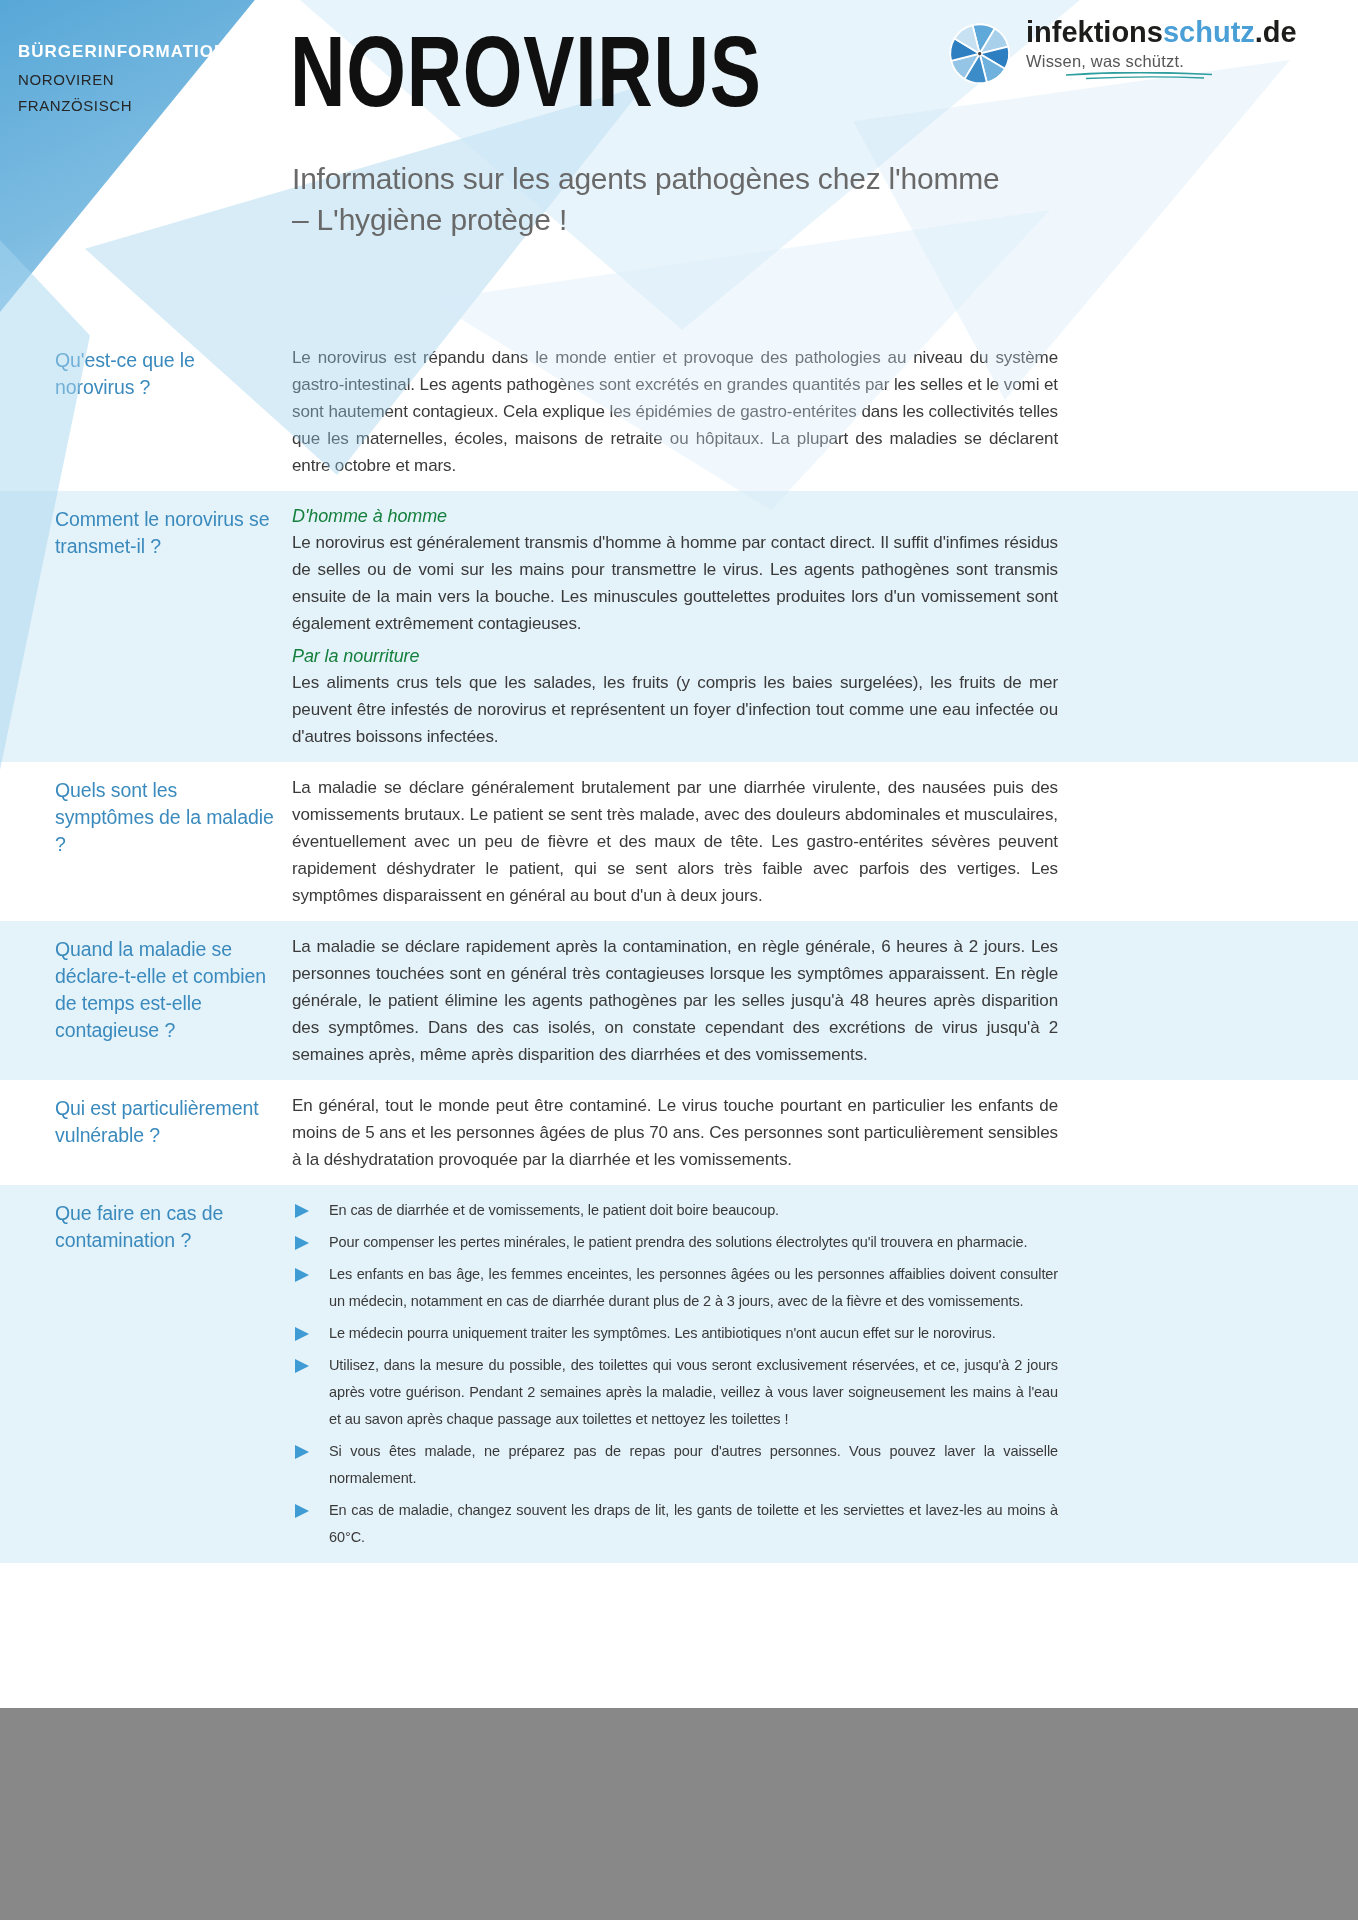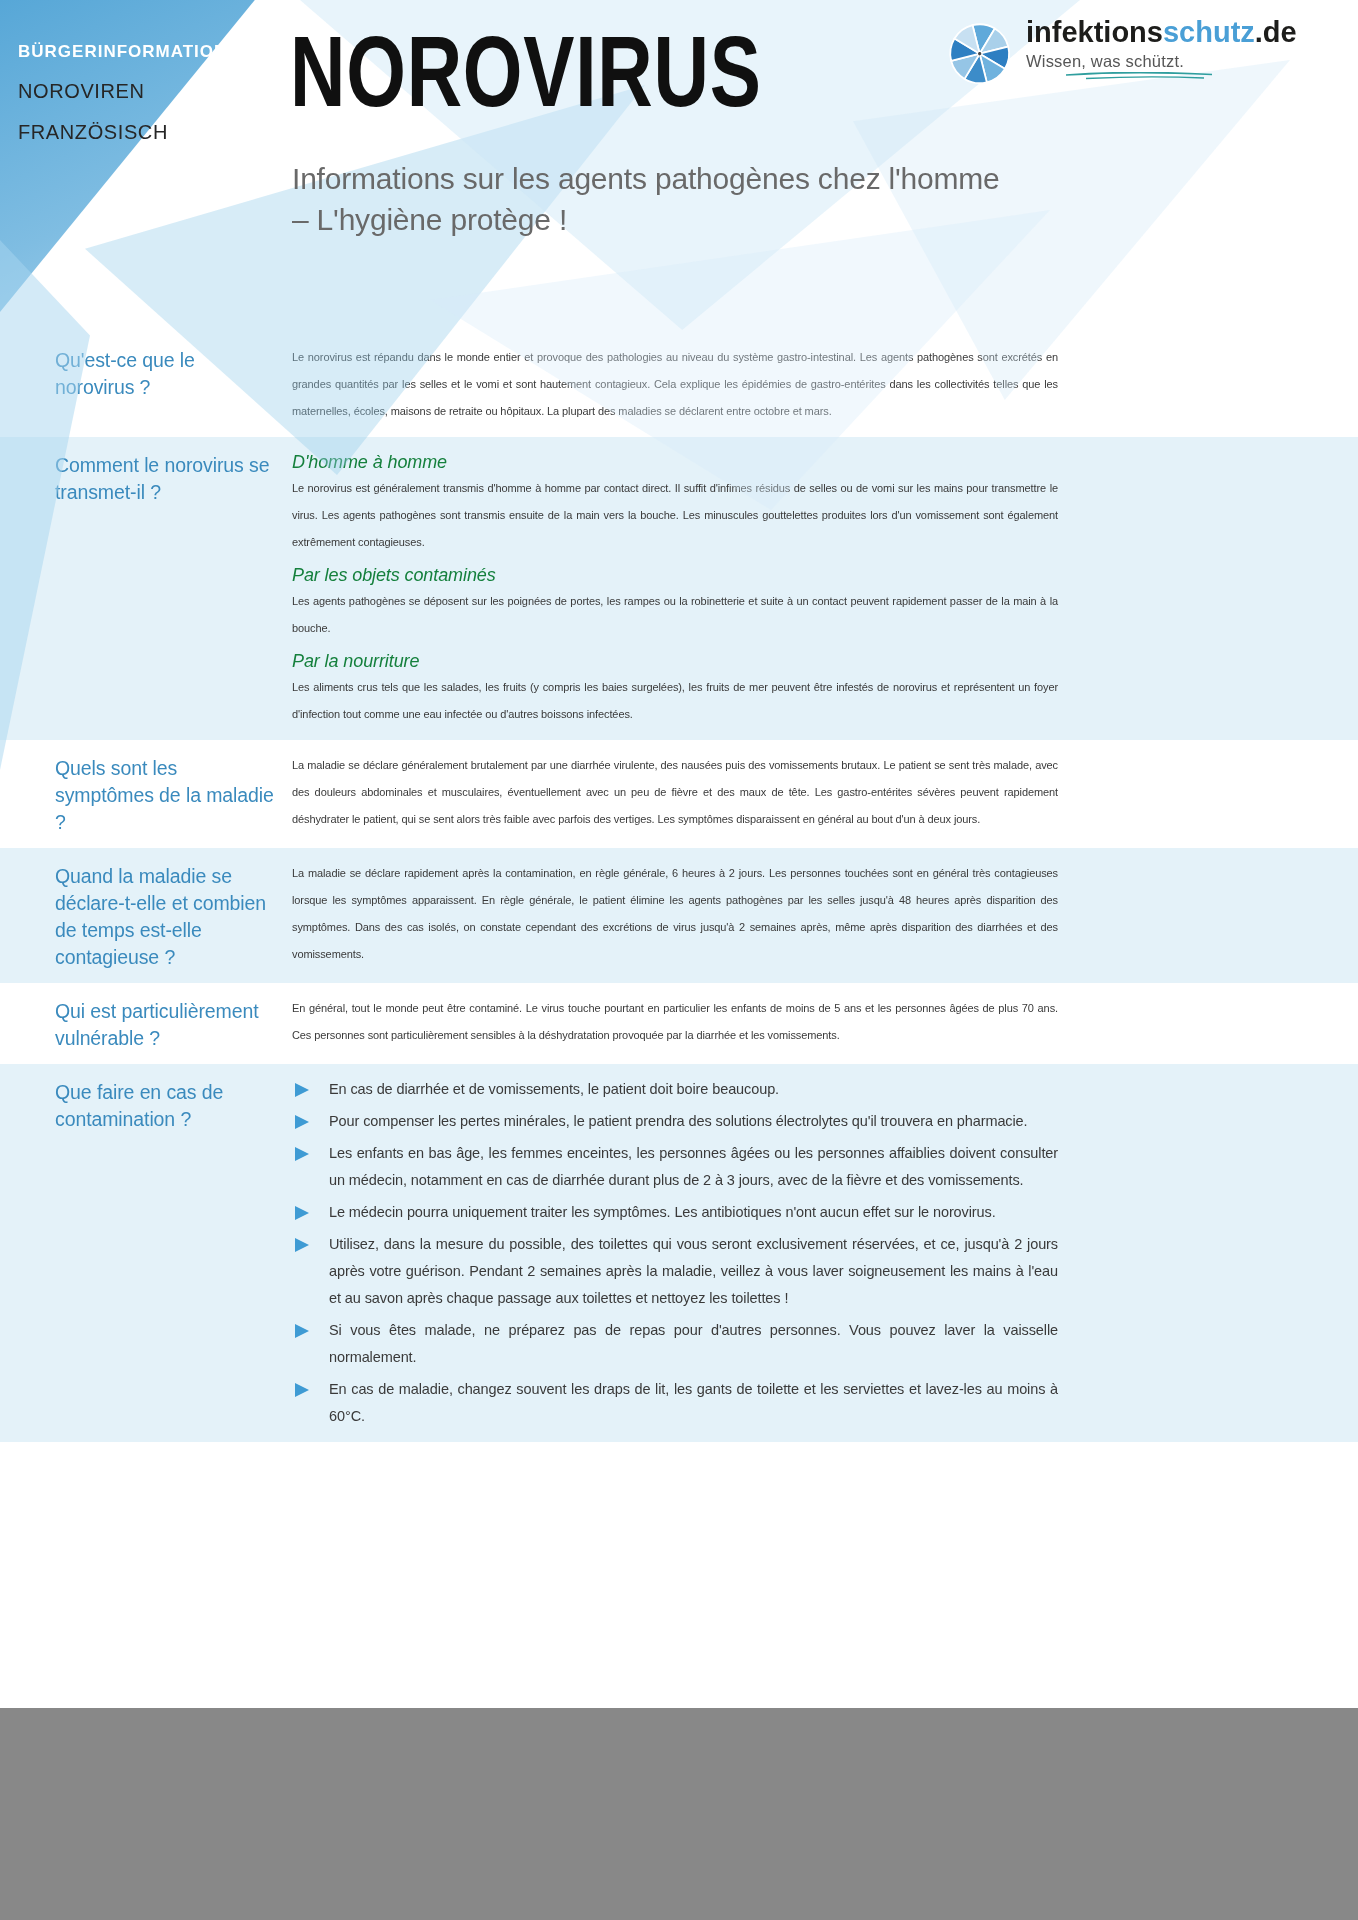--- a/index.html
+++ b/index.html
@@ -28,39 +28,39 @@
     clip-path:polygon(5% 18%,100% 0,38% 100%);}
   .tri-sub-wash{left:430px;top:210px;width:620px;height:300px;
     background:rgba(214,235,248,.35);
     clip-path:polygon(0 30%,100% 0,55% 100%);}
   .strip-bottom{left:0;top:1745px;width:14px;height:175px;
     background:linear-gradient(180deg,#b5d9ef,#539fd3);}
   
   .header{position:relative;height:332px;}
   .langbox{position:absolute;left:18px;top:42px;z-index:2;}
   .langbox .l1{color:#ffffff;font-weight:bold;font-size:17px;letter-spacing:1px;}
-  .langbox .l2,.langbox .l3{color:#262626;font-size:20px;letter-spacing:.6px;margin-top:18px;}
+  .langbox .l2,.langbox .l3{color:#262626;font-size:15px;letter-spacing:.6px;margin-top:9px;}
   .doc-title{position:absolute;left:290px;top:14px;z-index:2;
     font-size:101px;font-weight:bold;color:#101010;letter-spacing:1px;
     transform:scaleX(.76);transform-origin:left top;white-space:nowrap;}
   .subtitle{position:absolute;left:292px;top:158px;z-index:2;
     font-size:30px;line-height:41px;color:#696969;letter-spacing:-.2px;}
   .logo{position:absolute;left:944px;top:16px;z-index:2;display:flex;align-items:flex-start;}
   .logo .umb{width:70px;height:70px;margin-right:12px;transform:rotate(-14deg);}
   .logo .brand{font-size:29px;font-weight:bold;color:#1d1d1b;line-height:32px;white-space:nowrap;}
   .logo .brand .blue{color:#4a9fd6;}
   .logo .tagline{font-size:16.5px;color:#565656;margin-top:4px;letter-spacing:.2px;}
   .logo .squiggle{display:block;margin:1px 0 0 38px;}
   
   .band{display:flex;padding:12px 0;}
   .band.blue{background:#e4f2f9;}
   .qcol{width:292px;flex:none;box-sizing:border-box;padding:3px 18px 0 55px;
     color:#3a8abd;font-size:19.5px;line-height:27px;letter-spacing:-.1px;}
   .acol{width:766px;flex:none;box-sizing:border-box;}
-  .body-p{margin:0;font-size:11px;line-height:27px;text-align:justify;
+  .body-p{margin:0;font-size:17px;line-height:27px;text-align:justify;
     color:#3a3a3a;letter-spacing:-.1px;}
   .subhead{margin:0;padding:0;font-size:18px;line-height:26px;font-style:italic;
     color:#15803d;letter-spacing:-.1px;}
   .subblock{margin-bottom:6px;}
   .subblock:last-child{margin-bottom:0;}
   .bullets{margin:0;padding:0;list-style:none;}
   .bullets li{display:flex;margin-bottom:5px;}
   .bullets li:last-child{margin-bottom:0;}
   .arrow{flex:none;width:0;height:0;margin:7px 20px 0 3px;
     border-left:14px solid #3e9bd4;border-top:7px solid transparent;border-bottom:7px solid transparent;}
@@ -141,24 +141,20 @@
   </section>
 
   <section class="band blue">
     <div class="qcol">Comment le norovirus se transmet-il ?</div>
     <div class="acol">
       <div class="subblock">
         <p class="subhead">D'homme à homme</p>
         <p class="body-p">Le norovirus est généralement transmis d'homme à homme par contact direct. Il suffit d'infimes résidus de selles ou de vomi sur les mains pour transmettre le virus. Les agents pathogènes sont transmis ensuite de la main vers la bouche. Les minuscules gouttelettes produites lors d'un vomissement sont également extrêmement contagieuses.</p>
       </div>
       <div class="subblock">
-        <p class="subhead">Par les objets contaminés</p>
-        <p class="body-p">Les agents pathogènes se déposent sur les poignées de portes, les rampes ou la robinetterie et suite à un contact peuvent rapidement passer de la main à la bouche.</p>
-      </div>
-      <div class="subblock">
         <p class="subhead">Par la nourriture</p>
         <p class="body-p">Les aliments crus tels que les salades, les fruits (y compris les baies surgelées), les fruits de mer peuvent être infestés de norovirus et représentent un foyer d'infection tout comme une eau infectée ou d'autres boissons infectées.</p>
       </div>
     </div>
   </section>
 
   <section class="band">
     <div class="qcol">Quels sont les symptômes de la maladie ?</div>
     <div class="acol">
       <p class="body-p">La maladie se déclare généralement brutalement par une diarrhée virulente, des nausées puis des vomissements brutaux. Le patient se sent très malade, avec des douleurs abdominales et musculaires, éventuellement avec un peu de fièvre et des maux de tête. Les gastro-entérites sévères peuvent rapidement déshydrater le patient, qui se sent alors très faible avec parfois des vertiges. Les symptômes disparaissent en général au bout d'un à deux jours.</p>

